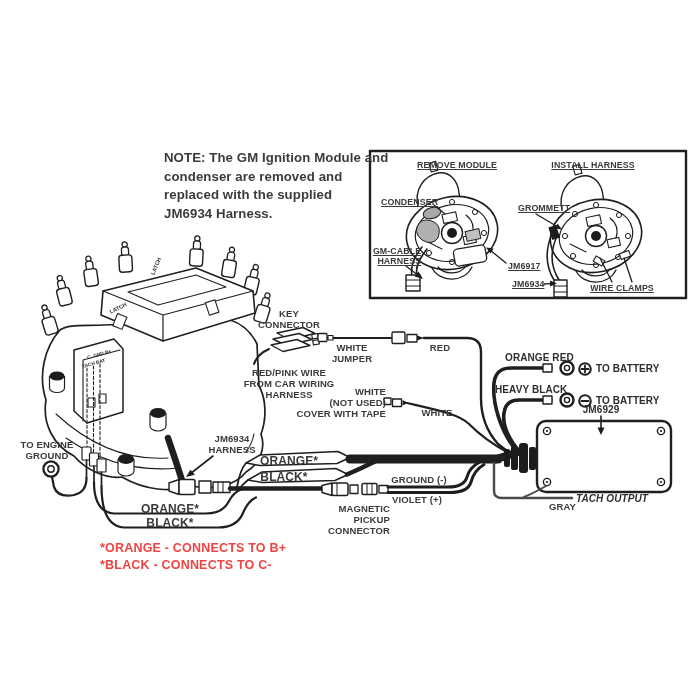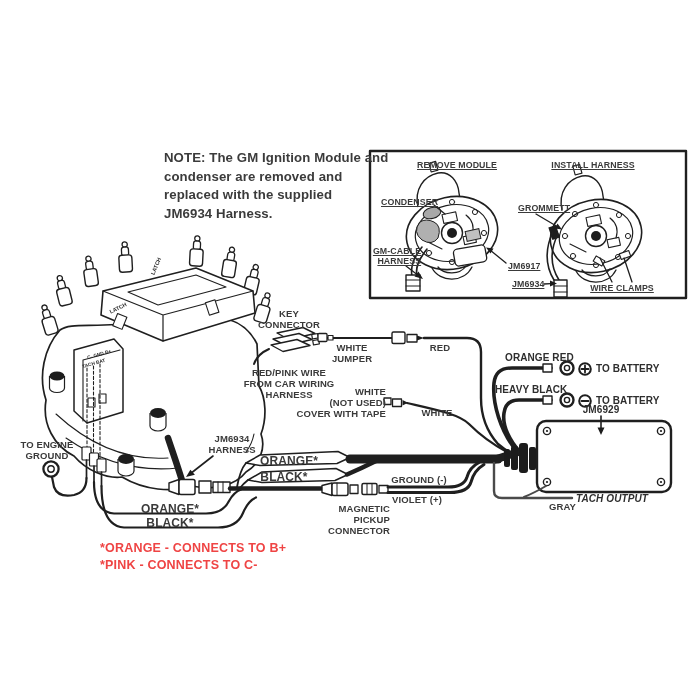--- a/index.html
+++ b/index.html
@@ -301,15 +301,15 @@
 
 <div class="lbl fs85 c" style="left:289px;top:454px;">ORANGE*</div>
 <div class="lbl fs85 c" style="left:284px;top:470px;">BLACK*</div>
 <div class="lbl c" style="left:419px;top:474px;">GROUND (-)</div>
 <div class="lbl c" style="left:417px;top:494px;">VIOLET (+)</div>
 <div class="lbl c" style="left:359px;top:503px;text-align:right;">MAGNETIC
 PICKUP
 CONNECTOR</div>
 
 <div class="lbl foot" style="left:100px;top:541px;">*ORANGE - CONNECTS TO B+</div>
-<div class="lbl foot" style="left:100px;top:558px;">*PINK - CONNECTS TO C-</div>
+<div class="lbl foot" style="left:100px;top:558px;">*BLACK - CONNECTS TO C-</div>
 
 </div>
 
 </body></html>

